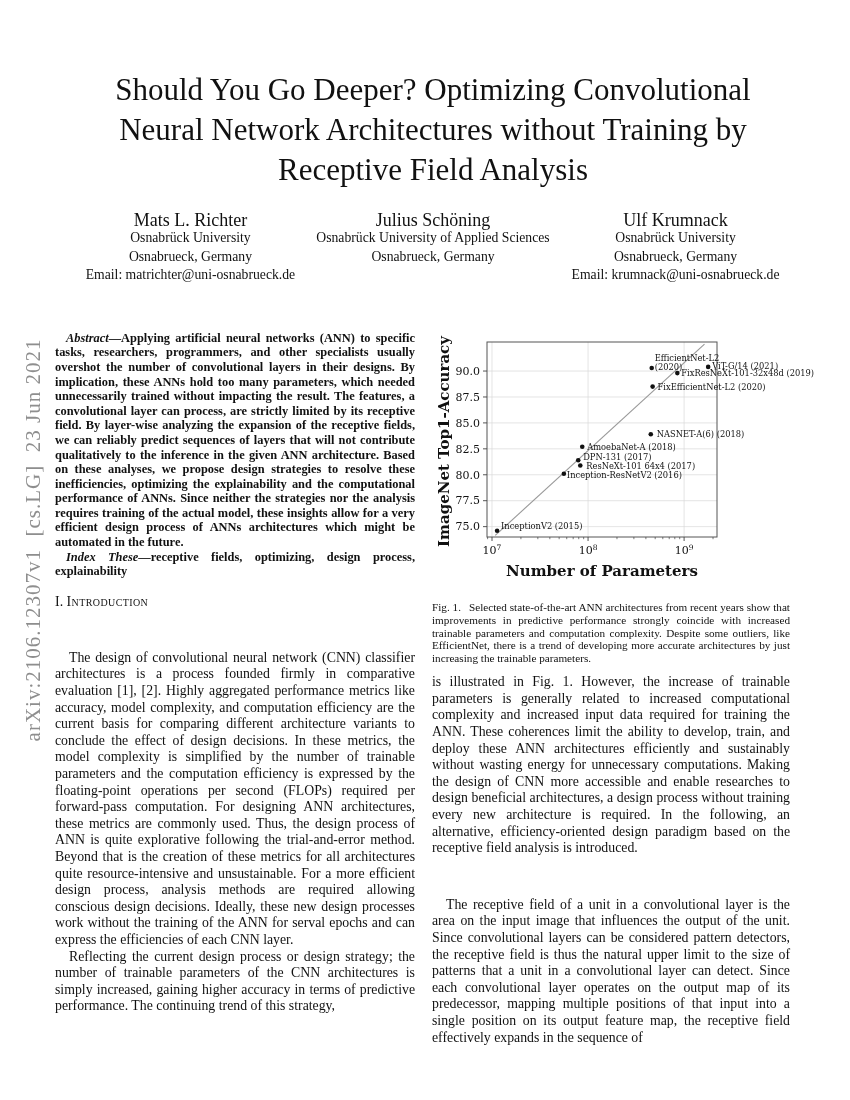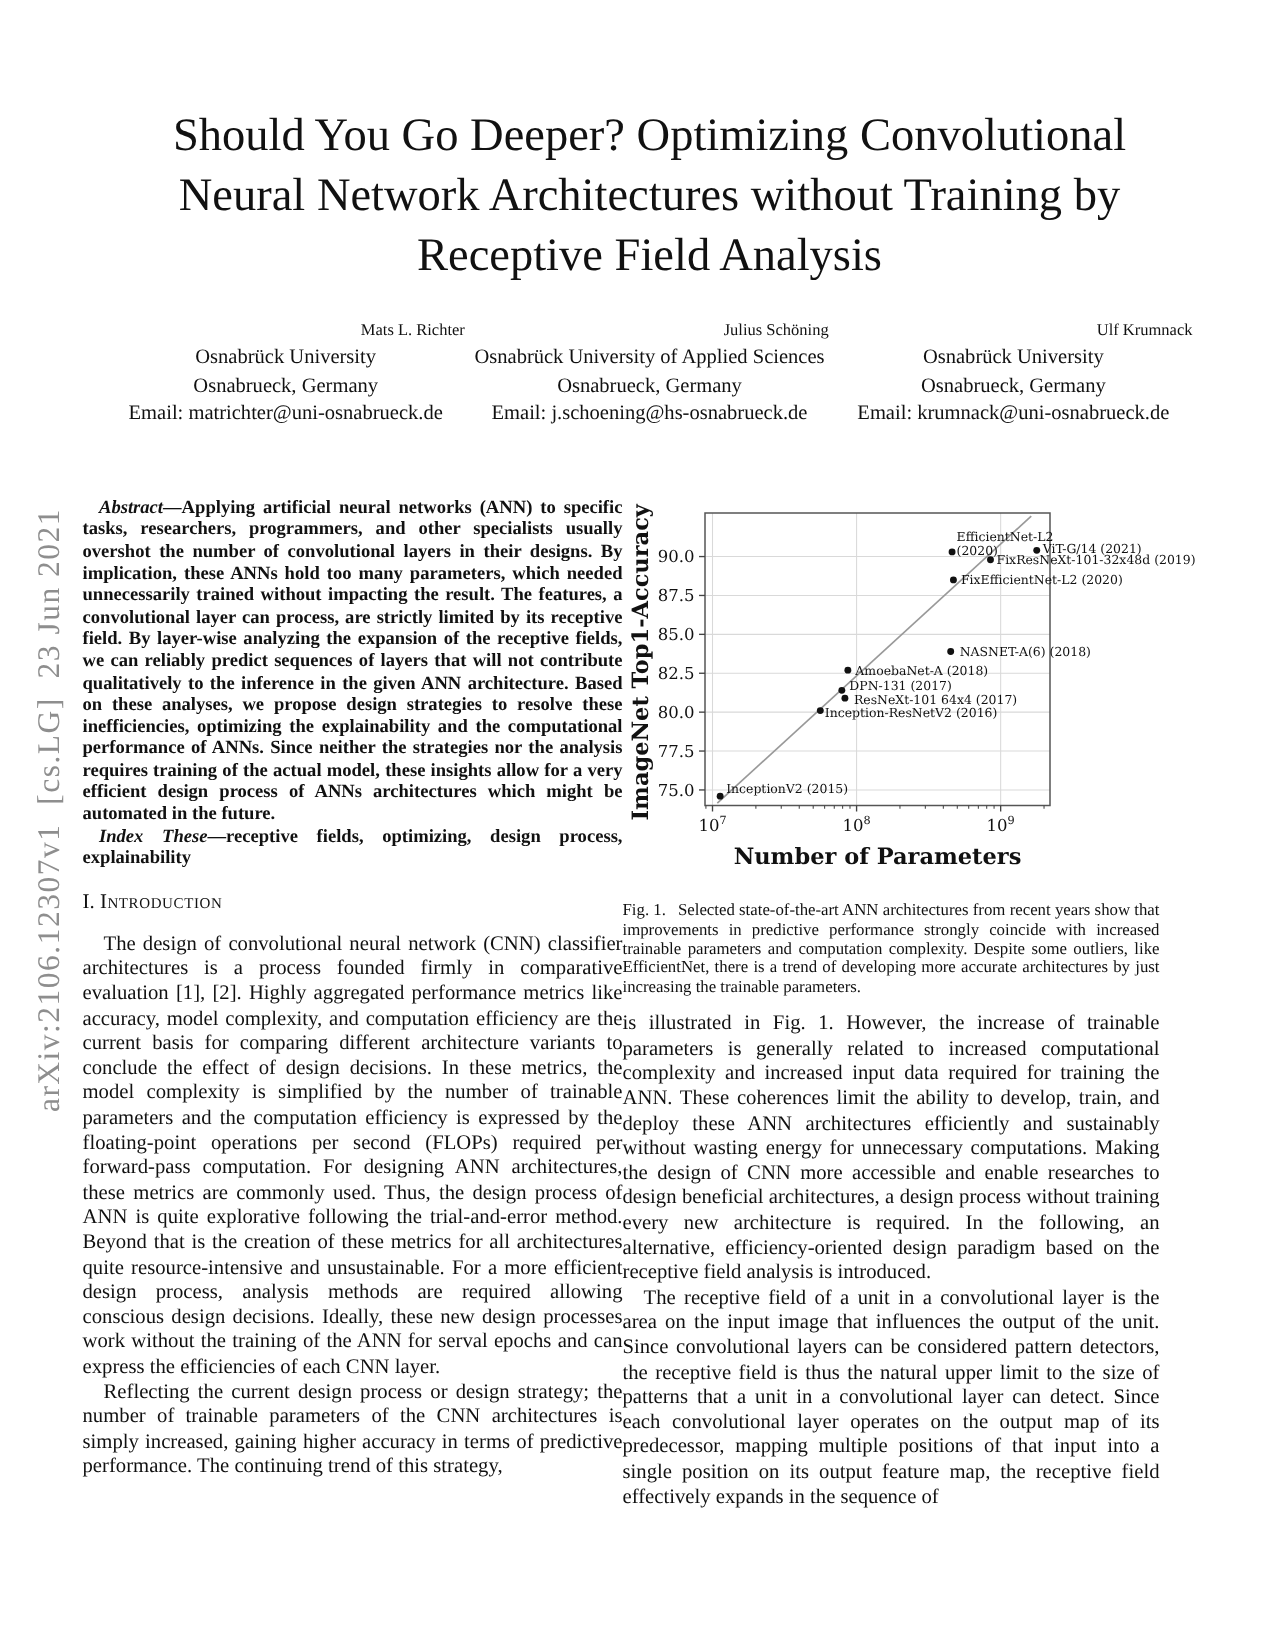--- a/index.html
+++ b/index.html
@@ -28,25 +28,26 @@
     font-size: 31px;
     line-height: 40px;
     font-weight: normal;
   }
   .authors {
     margin: 16px 55px 0 55px;
     display: flex;
     justify-content: space-between;
   }
   .author { width: 33%; font-size: 13.7px; line-height: 18.5px; }
-  .author .name { font-size: 11px; text-align: right; }
+  .author .name { font-size: 18px; }
   .author .affil { }
   .columns {
     display: flex;
     margin: 46px 60px 0 55px;
+    gap: 17px;
     text-align: justify;
   }
   .col { width: 360px; }
   .col.right { width: 358px; }
   p { margin: 0; }
   .abstract, .indexterms {
     font-weight: bold;
     font-size: 12.4px;
     line-height: 14.6px;
     text-indent: 11px;
@@ -56,21 +57,21 @@
     font-weight: normal;
     font-size: 13.9px;
     text-align: left;
     margin: 15px 0 11px 0;
   }
   .sc { font-variant: small-caps; letter-spacing: 0.4px; }
   .body {
     font-size: 13.8px;
     line-height: 16.6px;
   }
-  .indent { text-indent: 14px; }
+  .indent { text-indent: 14px; margin-top: 40px; }
   figure { margin: 6px 0 0 0; }
   #chart-svg { overflow: visible; display: block; }
   #chart-svg text { font-family: "DejaVu Serif", serif; fill: #111111; }
   figcaption {
     margin-top: 12px;
     font-size: 11.2px;
     line-height: 12.9px;
     text-align: justify;
   }
   .cap-label { margin-right: 8px; }
@@ -94,21 +95,20 @@
       <div class="author">
         <div class="name">Mats L. Richter</div>
         <div class="affil">Osnabrück University</div>
         <div class="city">Osnabrueck, Germany</div>
         <div class="email">Email: matrichter@uni-osnabrueck.de</div>
       </div>
       <div class="author">
         <div class="name">Julius Schöning</div>
         <div class="affil">Osnabrück University of Applied Sciences</div>
         <div class="city">Osnabrueck, Germany</div>
-        <div class="email">Email: j.schoening@hs-osnabrueck.de</div>
       </div>
       <div class="author">
         <div class="name">Ulf Krumnack</div>
         <div class="affil">Osnabrück University</div>
         <div class="city">Osnabrueck, Germany</div>
         <div class="email">Email: krumnack@uni-osnabrueck.de</div>
       </div>
     </div>
   </header>
 

